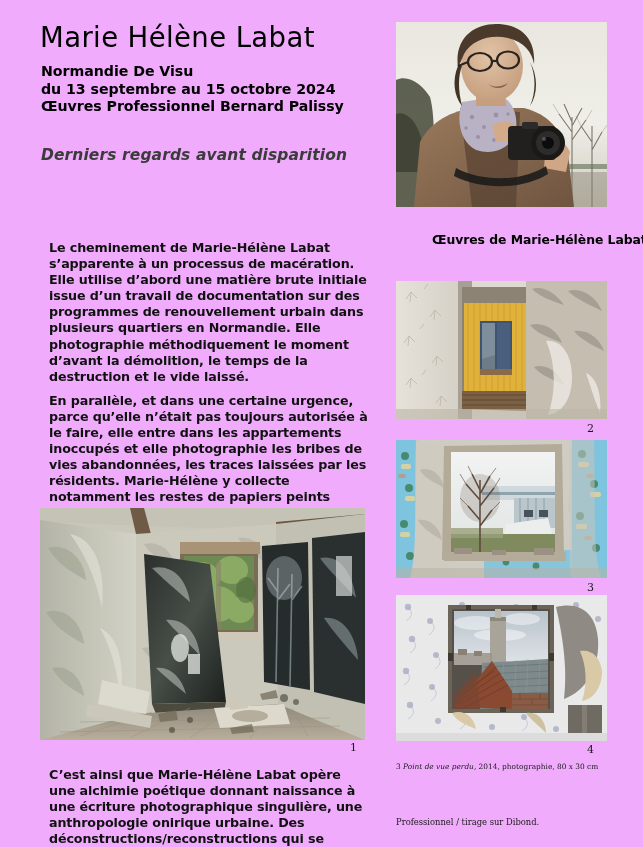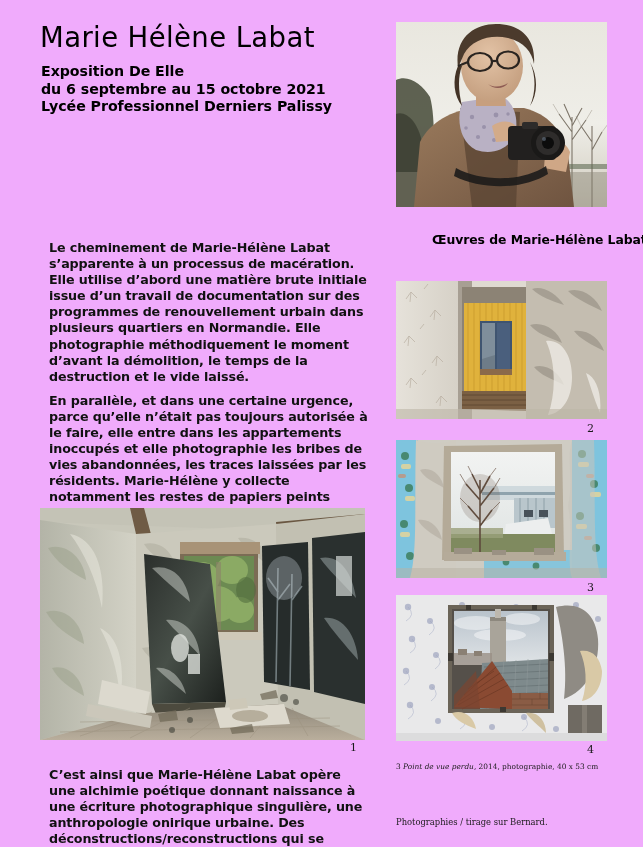--- a/index.html
+++ b/index.html
@@ -138,25 +138,26 @@
   }
 </style>
 </head>
 <body>
 
 <div id="page">
 
   <div class="artist-name">Marie Hélène Labat</div>
 
   <div class="expo-block">
-    <div>Exposition De Elle</div>
-    <div>du 6 septembre au 15 octobre 2021</div>
-    <div>Lycée Professionnel Derniers Palissy</div>
-  </div>
-
+    <div>Normandie De Visu</div>
+    <div>du 13 septembre au 15 octobre 2024</div>
+    <div>Œuvres Professionnel Bernard Palissy</div>
+  </div>
+
+  <div class="subtitle">Derniers regards avant disparition</div>
 
   <div class="photo" id="photo-portrait">
     <svg viewBox="0 0 211 185" preserveAspectRatio="none" aria-hidden="true">
       <defs>
         <linearGradient id="skyP" x1="0" y1="0" x2="0" y2="1">
           <stop offset="0%" stop-color="#e9e7df"></stop>
           <stop offset="55%" stop-color="#efeee8"></stop>
           <stop offset="100%" stop-color="#cfcabd"></stop>
         </linearGradient>
         <linearGradient id="coatP" x1="0" y1="0" x2="1" y2="1">
@@ -589,18 +590,18 @@
   <div class="fig-num" id="fignum-1">1</div>
   <div class="fig-num" id="fignum-2">2</div>
   <div class="fig-num" id="fignum-3">3</div>
   <div class="fig-num" id="fignum-4">4</div>
 
   <div class="body-text" id="body-bottom">
     <p>C’est ainsi que Marie-Hélène Labat opère une alchimie poétique donnant naissance à une écriture photographique singulière, une anthropologie onirique urbaine. Des déconstructions/reconstructions qui se décident loin de ceux qui en sont les bénéficiaires obligés.</p>
   </div>
 
   <div class="captions" id="caption-list">
-      <div class="caption-line"><span class="cap-num">3 </span><span class="cap-title">Point de vue perdu</span><span class="cap-rest">, 2014, photographie, 40 x 53 cm</span></div>
+      <div class="caption-line"><span class="cap-num">3 </span><span class="cap-title">Point de vue perdu</span><span class="cap-rest">, 2014, photographie, 80 x 30 cm</span></div>
     </div>
 
-  <div class="credit-line">Photographies / tirage sur Bernard.</div>
+  <div class="credit-line">Professionnel / tirage sur Dibond.</div>
 
 </div>
 
 </body></html>

